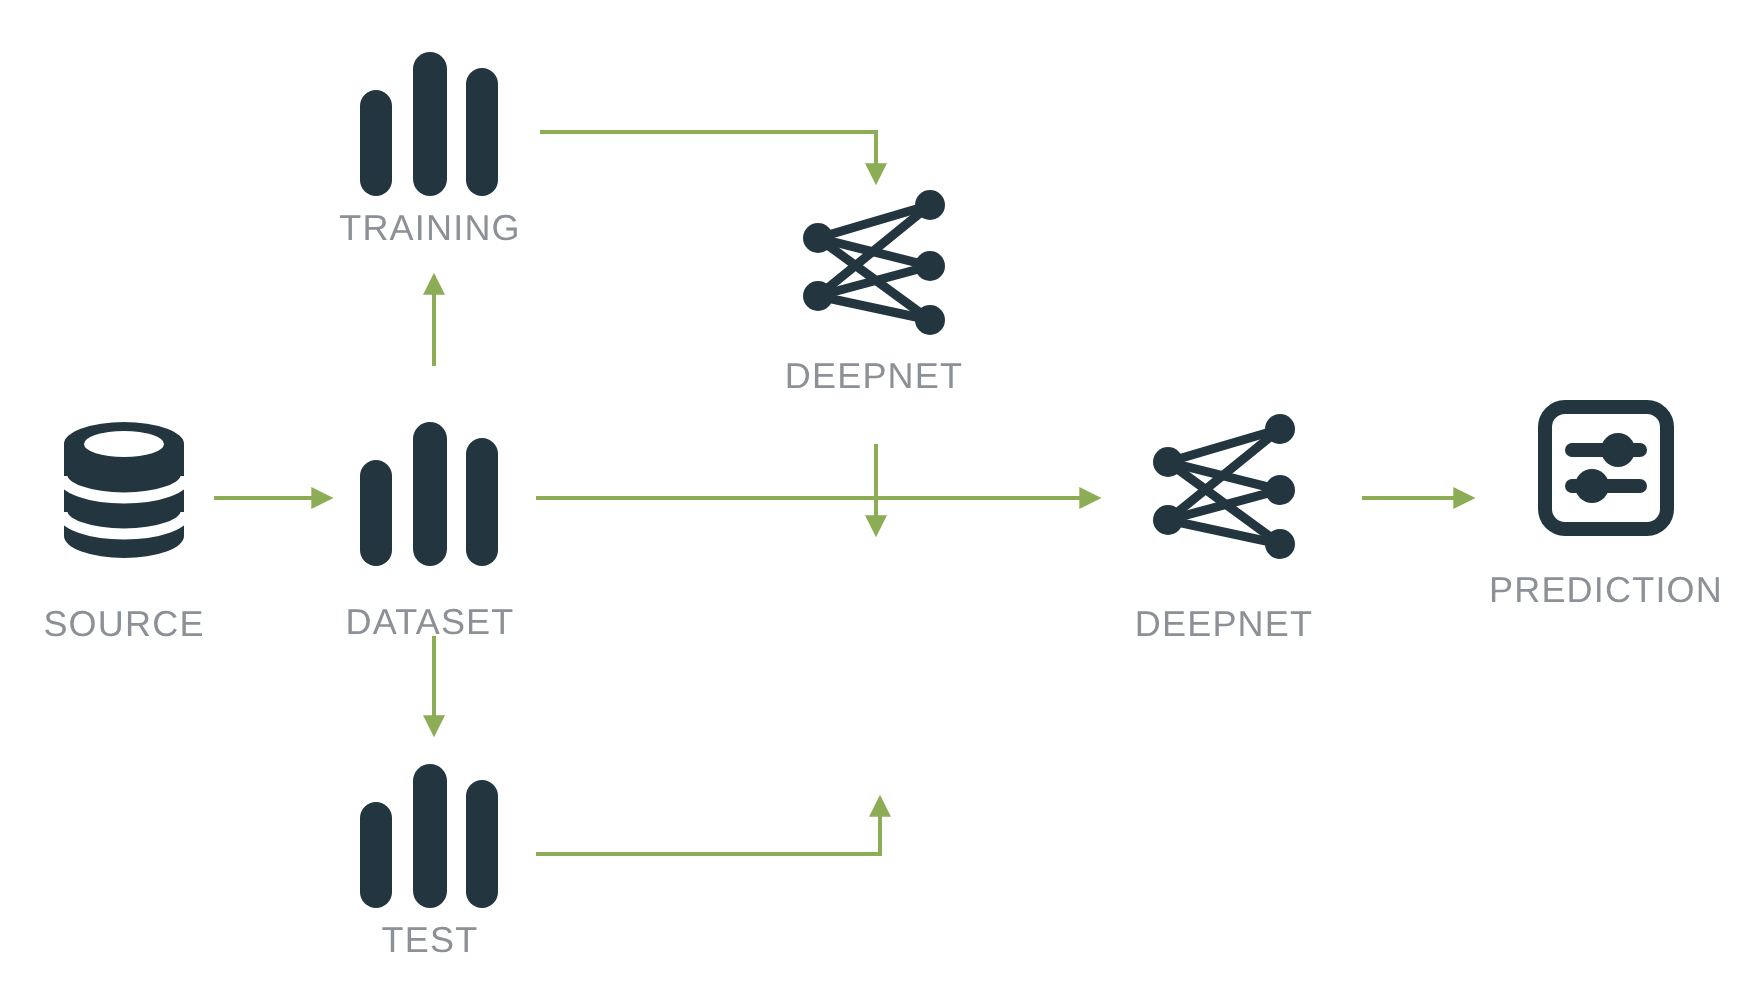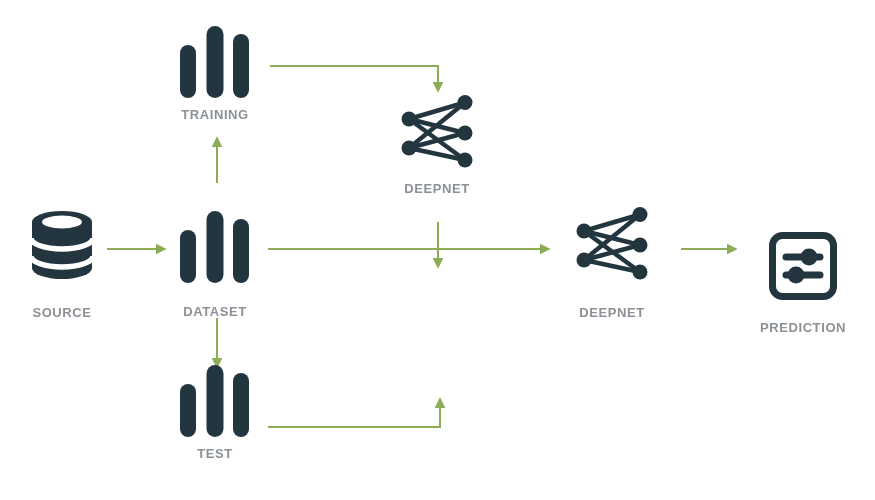--- a/index.html
+++ b/index.html
@@ -19,26 +19,25 @@
   .edges{position:absolute;left:0;top:0;width:875px;height:500px;}
   .edge{stroke:var(--arrow);stroke-width:2;fill:none;}
   .edges marker path{fill:var(--arrow);}
   .node{
     position:absolute;
     width:140px;
     display:flex;flex-direction:column;align-items:center;
   }
   .icon{color:var(--icon);display:block;}
   .node-label{
-    font-size:13px;
+    font-size:18px;
     color:var(--label);
     letter-spacing:.6px;
     white-space:nowrap;
     line-height:17px;
-    font-weight:bold;
   }
 </style>
 </head>
 <body>
 
 <div class="canvas">
 
   <svg class="edges" viewBox="0 0 875 500">
     <defs>
       <marker id="ah" viewBox="0 0 10 10" refX="8.5" refY="5" markerWidth="5.5" markerHeight="5.5" orient="auto-start-reverse">
@@ -76,21 +75,21 @@
 
   <div class="node" style="left:145px;top:24px;">
     <svg class="icon" width="70" height="74" viewBox="0 0 70 74">
       <rect x="0" y="21" width="16" height="53" rx="8" fill="currentColor"></rect>
       <rect x="26.5" y="2" width="17" height="72" rx="8.5" fill="currentColor"></rect>
       <rect x="53" y="10" width="16" height="64" rx="8" fill="currentColor"></rect>
     </svg>
     <span class="node-label" style="margin-top:8px;">TRAINING</span>
   </div>
 
-  <div class="node" style="left:145px;top:363px;">
+  <div class="node" style="left:145px;top:380px;">
     <svg class="icon" width="70" height="74" viewBox="0 0 70 74">
       <rect x="0" y="21" width="16" height="53" rx="8" fill="currentColor"></rect>
       <rect x="26.5" y="2" width="17" height="72" rx="8.5" fill="currentColor"></rect>
       <rect x="53" y="10" width="16" height="64" rx="8" fill="currentColor"></rect>
     </svg>
     <span class="node-label" style="margin-top:8px;">TEST</span>
   </div>
 
   <div class="node" style="left:367px;top:94px;">
     <svg class="icon" width="72" height="74" viewBox="0 0 72 74">
@@ -128,21 +127,21 @@
         <circle cx="8" cy="25" r="7.5"></circle>
         <circle cx="8" cy="54" r="7.5"></circle>
         <circle cx="64" cy="8.5" r="7.5"></circle>
         <circle cx="64" cy="39" r="7.5"></circle>
         <circle cx="64" cy="66" r="7.5"></circle>
       </g>
     </svg>
     <span class="node-label" style="margin-top:24px;">DEEPNET</span>
   </div>
 
-  <div class="node" style="left:733px;top:232px;justify-content:flex-end;">
+  <div class="node" style="left:733px;top:200px;justify-content:flex-end;">
     <svg class="icon" width="68" height="68" viewBox="0 0 68 68">
       <rect x="3.5" y="3.5" width="61" height="61" rx="10" fill="none" stroke="currentColor" stroke-width="7"></rect>
       <g stroke="currentColor" stroke-width="7" stroke-linecap="round">
         <line x1="17" y1="25" x2="51" y2="25"></line>
         <line x1="17" y1="43" x2="51" y2="43"></line>
       </g>
       <circle cx="40" cy="25" r="8.5" fill="currentColor"></circle>
       <circle cx="27" cy="43" r="8.5" fill="currentColor"></circle>
     </svg>
     <span class="node-label" style="margin-top:19px;">PREDICTION</span>

